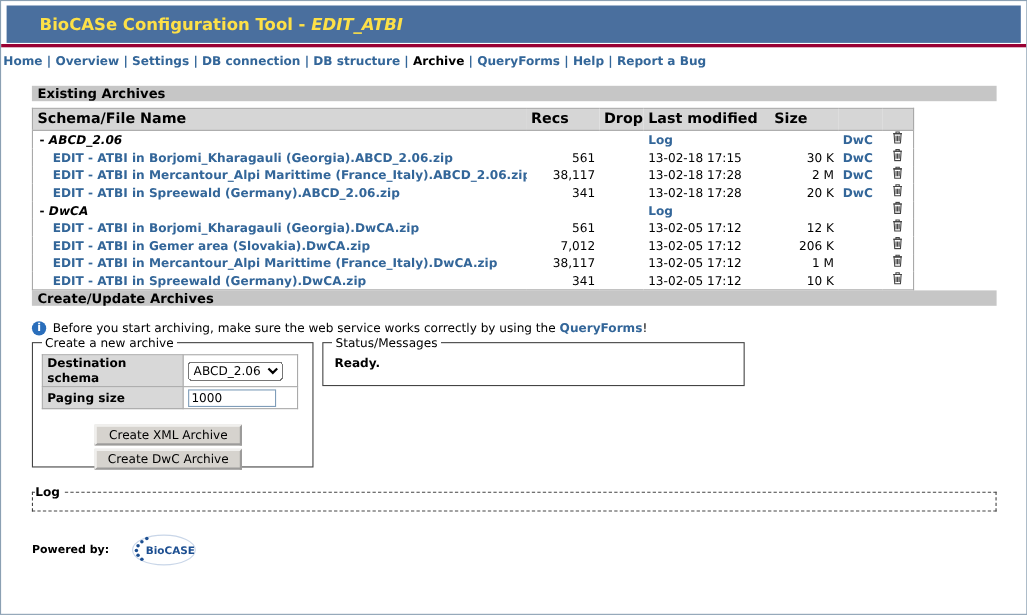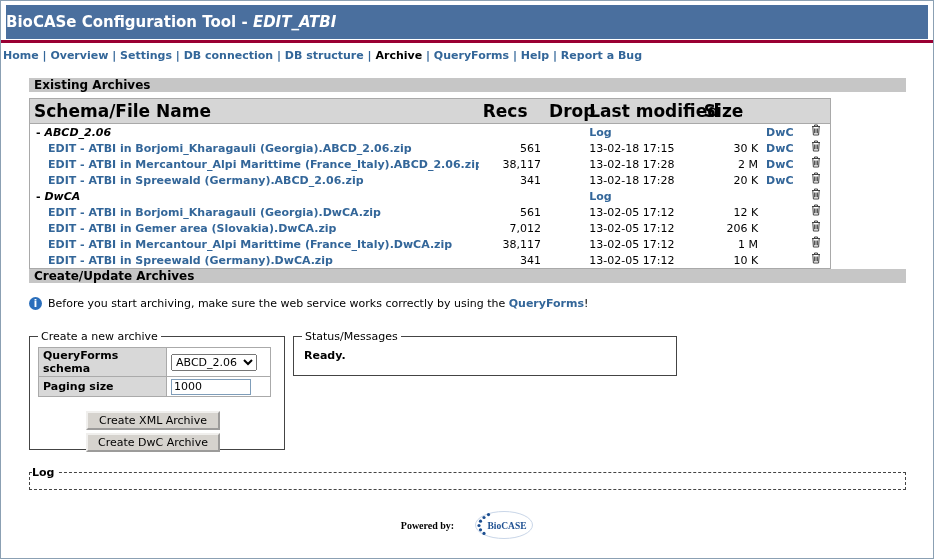--- a/index.html
+++ b/index.html
@@ -1,71 +1,71 @@
 <!DOCTYPE html>
 <html><head>
 <meta charset="utf-8">
 <style>
   * { box-sizing: border-box; }
   html, body { margin: 0; padding: 0; background: #fff; }
   body { width: 934px; height: 559px; font-family: "DejaVu Sans", sans-serif; font-size: 11px; color: #000; }
   .page { width: 934px; height: 559px; border: 1px solid #8ba0b3; overflow: hidden; background: #fff; }
 
   .header-pad { padding: 4px 5px 0 5px; }
-  .titlebar { background: #4a6f9e; height: 34px; line-height: 34px; color: #ffffff; font-size: 15px; font-weight: bold; white-space: nowrap; }
+  .titlebar { background: #4a6f9e; height: 34px; line-height: 34px; padding-left: 30px; color: #fde047; font-size: 15px; font-weight: bold; white-space: nowrap; }
   .titlebar em { font-style: italic; }
   .red-rule { height: 3px; background: #990033; margin-top: 1px; }
 
   nav.main-nav { padding: 6px 0 0 2px; font-weight: bold; font-size: 11px; white-space: nowrap; }
   .nav-link { color: #336699; text-decoration: none; cursor: pointer; }
   .nav-link.active { color: #000; cursor: default; }
   .nav-sep { color: #336699; }
 
   .content { margin: 16px 28px 0 28px; width: 877px; }
 
   .section-bar { background: #c6c6c6; font-weight: bold; font-size: 12px; padding: 0 5px; }
 
   table.archives { border-collapse: collapse; width: 802px; margin-top: 6px; border: 1px solid #a9a9a9; table-layout: fixed; }
-  table.archives th { background: #d6d6d6; text-align: left; padding: 2px 4px; font-size: 17px; border-bottom: 1px solid #a9a9a9; white-space: nowrap; }
+  table.archives th { background: #d6d6d6; text-align: left; padding: 2px 4px; font-size: 13px; border-bottom: 1px solid #a9a9a9; white-space: nowrap; }
   table.archives td { padding: 0 4px; height: 15px; line-height: 15px; white-space: nowrap; overflow: hidden; font-size: 11px; }
   .num { text-align: right; }
   th.num { text-align: right; }
   .file-row .col-name { padding-left: 18px; }
   .group-row .col-name { padding-left: 6px; }
   .collapse-toggle { font-weight: bold; cursor: pointer; }
   .group-name { font-weight: bold; font-style: italic; }
   .file-link, .table-link { color: #336699; font-weight: bold; text-decoration: none; cursor: pointer; }
   .col-trash { text-align: center; }
   .trash-btn { cursor: pointer; display: inline-block; line-height: 0; }
 
   .info-line { margin: 14px 0 0 0; display: flex; align-items: center; gap: 6px; }
   .info-icon { display: inline-block; width: 13px; height: 13px; border-radius: 50%; background: #2a6ebb; color: #fff; font-weight: bold; font-size: 10px; line-height: 13px; text-align: center; flex: 0 0 auto; }
   .inline-link { color: #336699; font-weight: bold; text-decoration: none; cursor: pointer; }
 
-  .forms-row { display: flex; align-items: flex-start; gap: 8px; margin-top: 20px; }
+  .forms-row { display: flex; align-items: flex-start; gap: 8px; margin-top: 0; }
   fieldset { border: 1px solid #444; margin: 0; padding: 4px 8px 8px 8px; }
   fieldset legend { font-size: 11px; padding: 0 3px; }
   .create-fieldset { width: 256px; height: 120px; }
   .status-fieldset { width: 384px; min-height: 46px; }
   .status-msg { font-weight: bold; margin: 2px 0 4px 2px; }
 
   table.form-table { border-collapse: collapse; }
   table.form-table td { border: 1px solid #aaa; padding: 1px 4px; height: 20px; }
   td.form-label { background: #d8d8d8; font-weight: bold; width: 128px; font-size: 11px; }
   td.form-value { width: 104px; }
   .dest-select { font-size: 11px; width: 86px; font-family: "DejaVu Sans", sans-serif; }
   .paging-input { font-size: 11px; width: 80px; height: 16px; border: 1px solid #7f9db9; padding: 0 2px; font-family: "DejaVu Sans", sans-serif; }
 
   .btn-stack { margin: 14px 0 0 48px; display: flex; flex-direction: column; gap: 3px; width: 146px; }
   .win-btn { font-family: "DejaVu Sans", sans-serif; font-size: 11px; background: #d6d3ce; border: 2px outset #f0efed; padding: 1px 4px; cursor: pointer; width: 134px; }
 
   .log-fieldset { border: 1px dashed #444; margin-top: 16px; padding: 0 6px 2px 6px; height: 24px; width: 877px; }
   .log-fieldset legend { font-weight: bold; padding: 0 4px 0 0; margin-left: -4px; }
 
-  .footer { margin-top: 20px; display: flex; justify-content: center; align-items: center; gap: 20px; font-family: Liberation Serif, serif; }
+  .footer { margin-top: 20px; display: flex; justify-content: flex-start; align-items: center; gap: 20px; }
   .powered-label { font-weight: bold; font-size: 10px; }
   .logo { display: inline-block; line-height: 0; }
 </style>
 </head>
 <body>
 
 <div class="page">
 
   <div class="header-pad">
     <div class="titlebar">
@@ -237,21 +237,21 @@
       <span class="info-icon">i</span>
       <span><span>Before you start archiving, make sure the web service works correctly by using the </span><a class="inline-link">QueryForms</a><span>!</span></span>
     </p>
 
     <div class="forms-row">
       <fieldset class="create-fieldset">
         <legend>Create a new archive</legend>
         <table class="form-table">
           <tbody>
               <tr>
-            <td class="form-label">QueryForms schema</td>
+            <td class="form-label">Destination schema</td>
             <td class="form-value">
               <select class="dest-select">
                 <option>ABCD_2.06</option>
               </select>
             </td>
           </tr>
           <tr>
             <td class="form-label">Paging size</td>
             <td class="form-value">
               <input type="text" class="paging-input" value="1000" style="">

